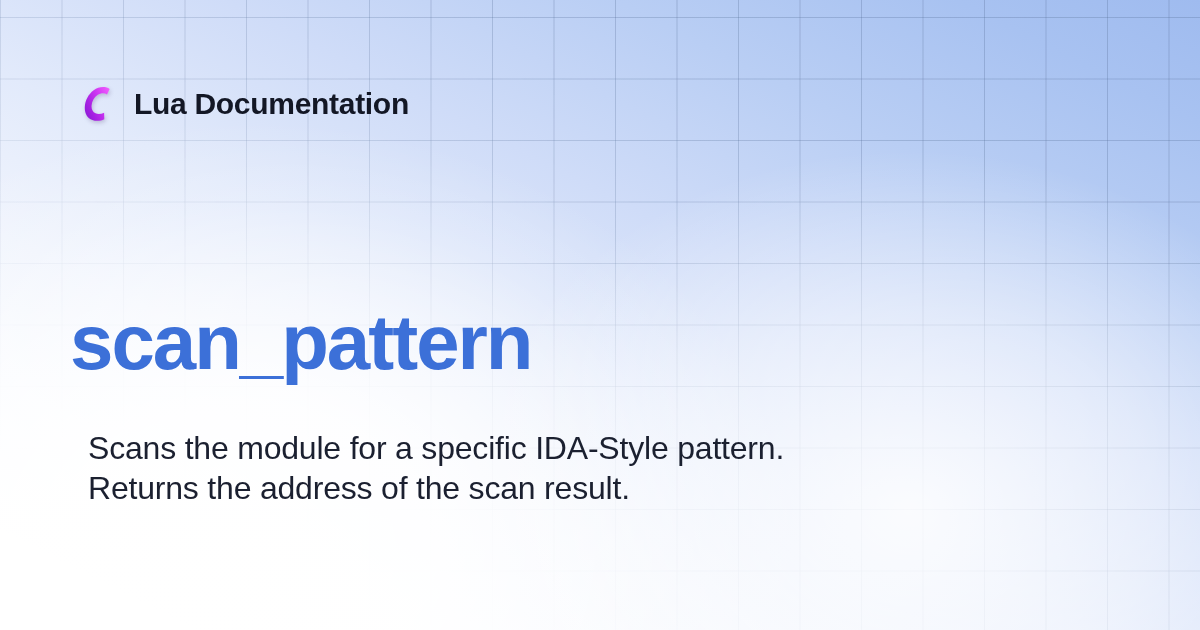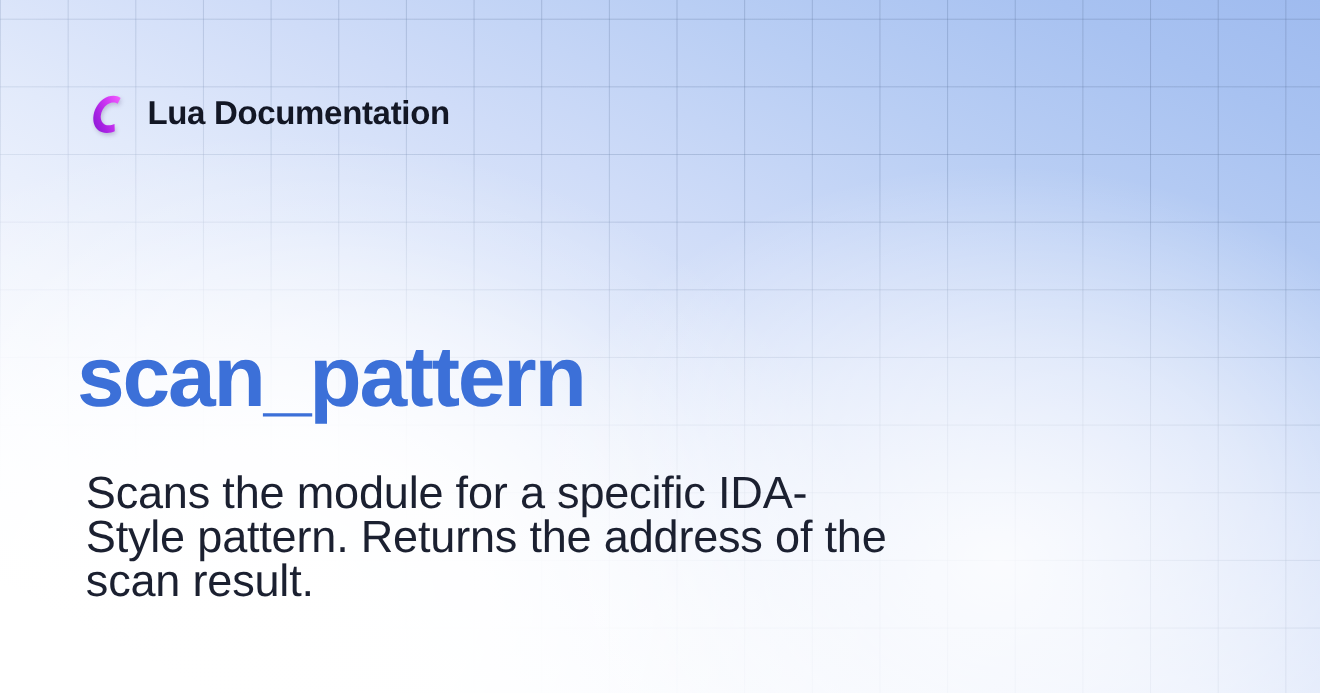--- a/index.html
+++ b/index.html
@@ -141,24 +141,24 @@
     font-weight: 700;
     letter-spacing: -2px;
     line-height: 1.02;
     color: #3c70d8;
     white-space: nowrap;
   }
 
   
   .description {
     position: absolute;
-    left: 78px;
+    left: 88px;
     top: 428px;
     width: 730px;
-    font-size: 41px;
+    font-size: 32px;
     font-weight: 400;
     line-height: 40px;
     letter-spacing: -0.2px;
     color: #1b2030;
   }
 </style>
 </head>
 <body>
 
 <div id="card">

